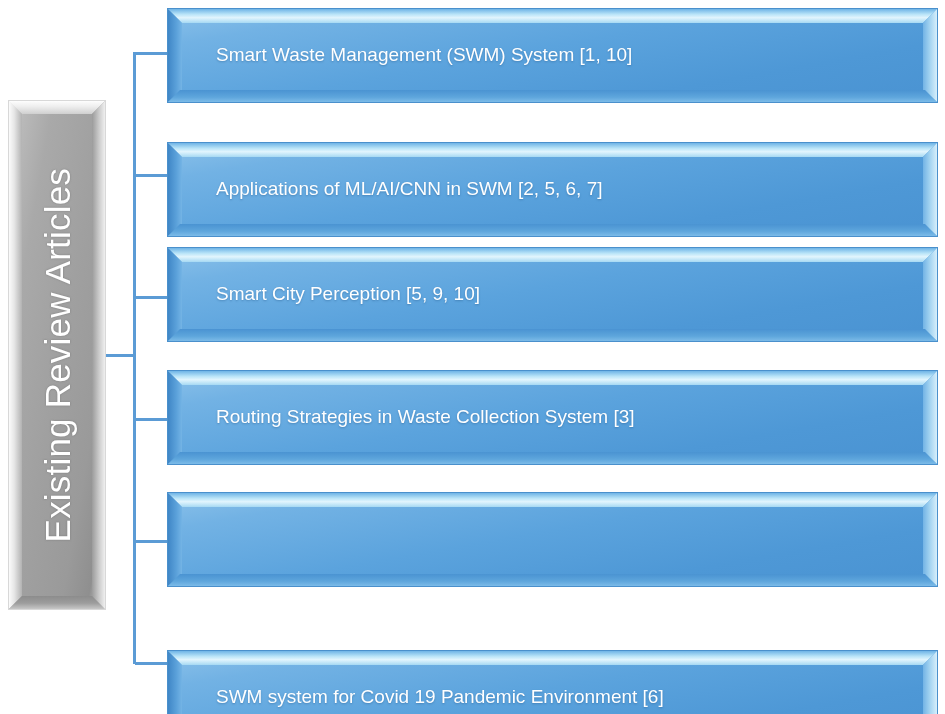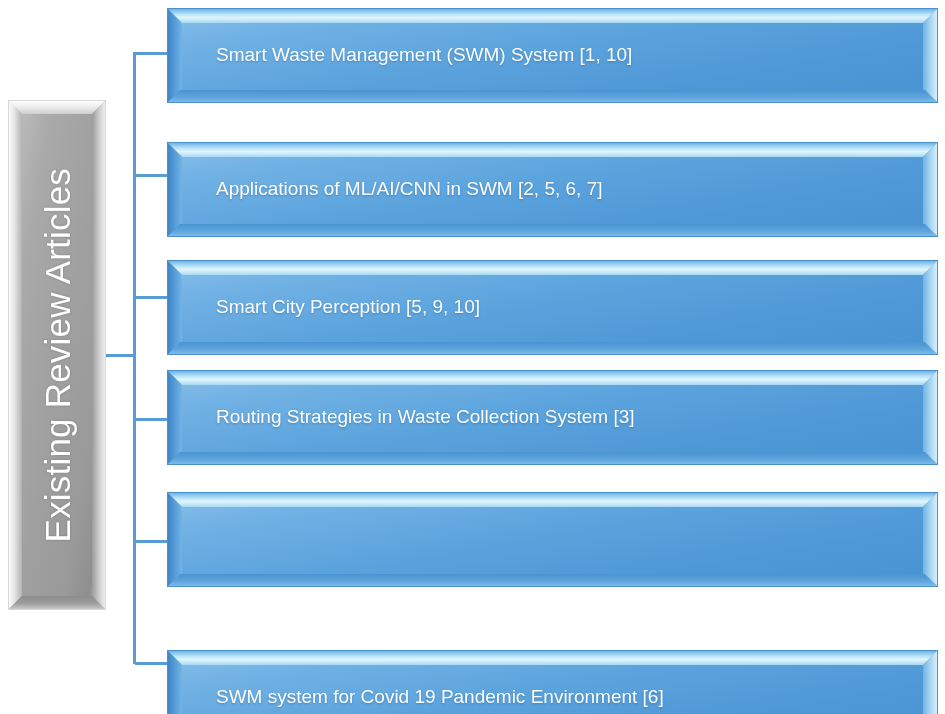--- a/index.html
+++ b/index.html
@@ -200,21 +200,21 @@
   </div>
 
   <div class="node" style="top:114px;margin-top:28px;">
     <span class="node-face-top"></span>
     <span class="node-face-left"></span>
     <span class="node-face-right"></span>
     <span class="node-face-bottom"></span>
     <span class="node-label">Applications of ML/AI/CNN in SWM [2, 5, 6, 7]</span>
   </div>
 
-  <div class="node" style="top:260px;">
+  <div class="node" style="top:247px;">
     <span class="node-face-top"></span>
     <span class="node-face-left"></span>
     <span class="node-face-right"></span>
     <span class="node-face-bottom"></span>
     <span class="node-label">Smart City Perception [5, 9, 10]</span>
   </div>
 
   <div class="node" style="top:370px;align-items:center;">
     <span class="node-face-top"></span>
     <span class="node-face-left"></span>

